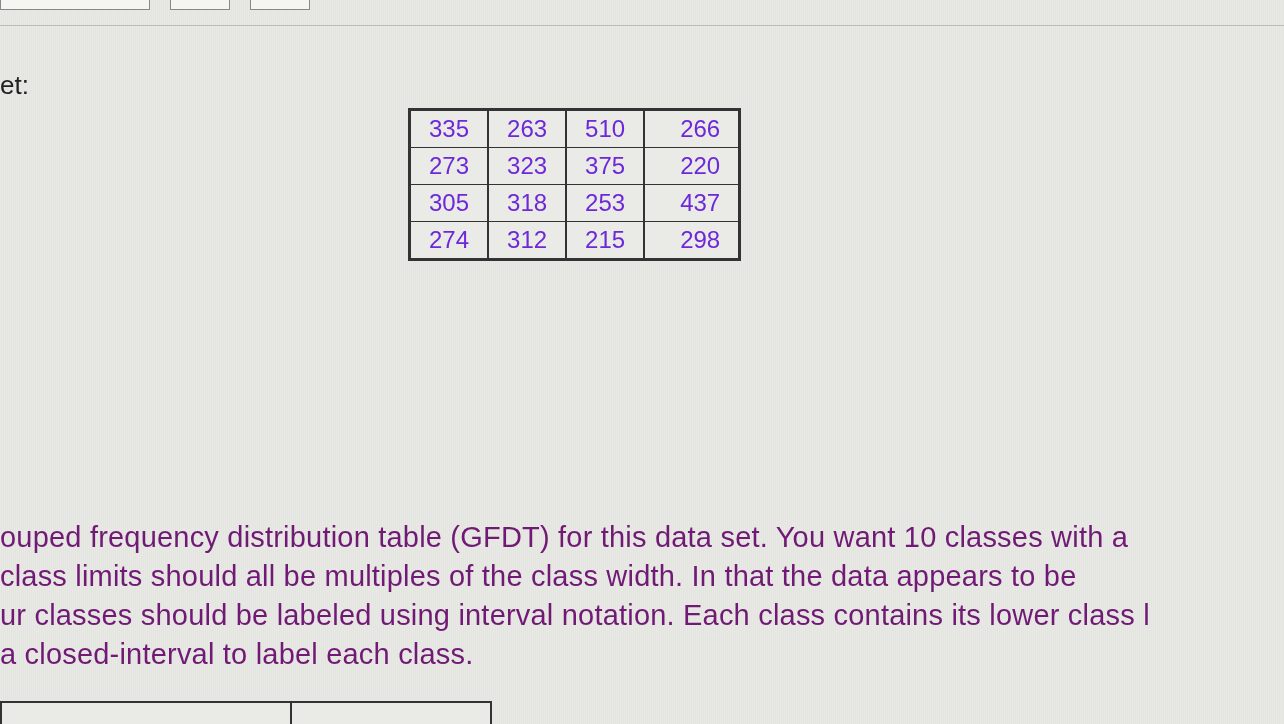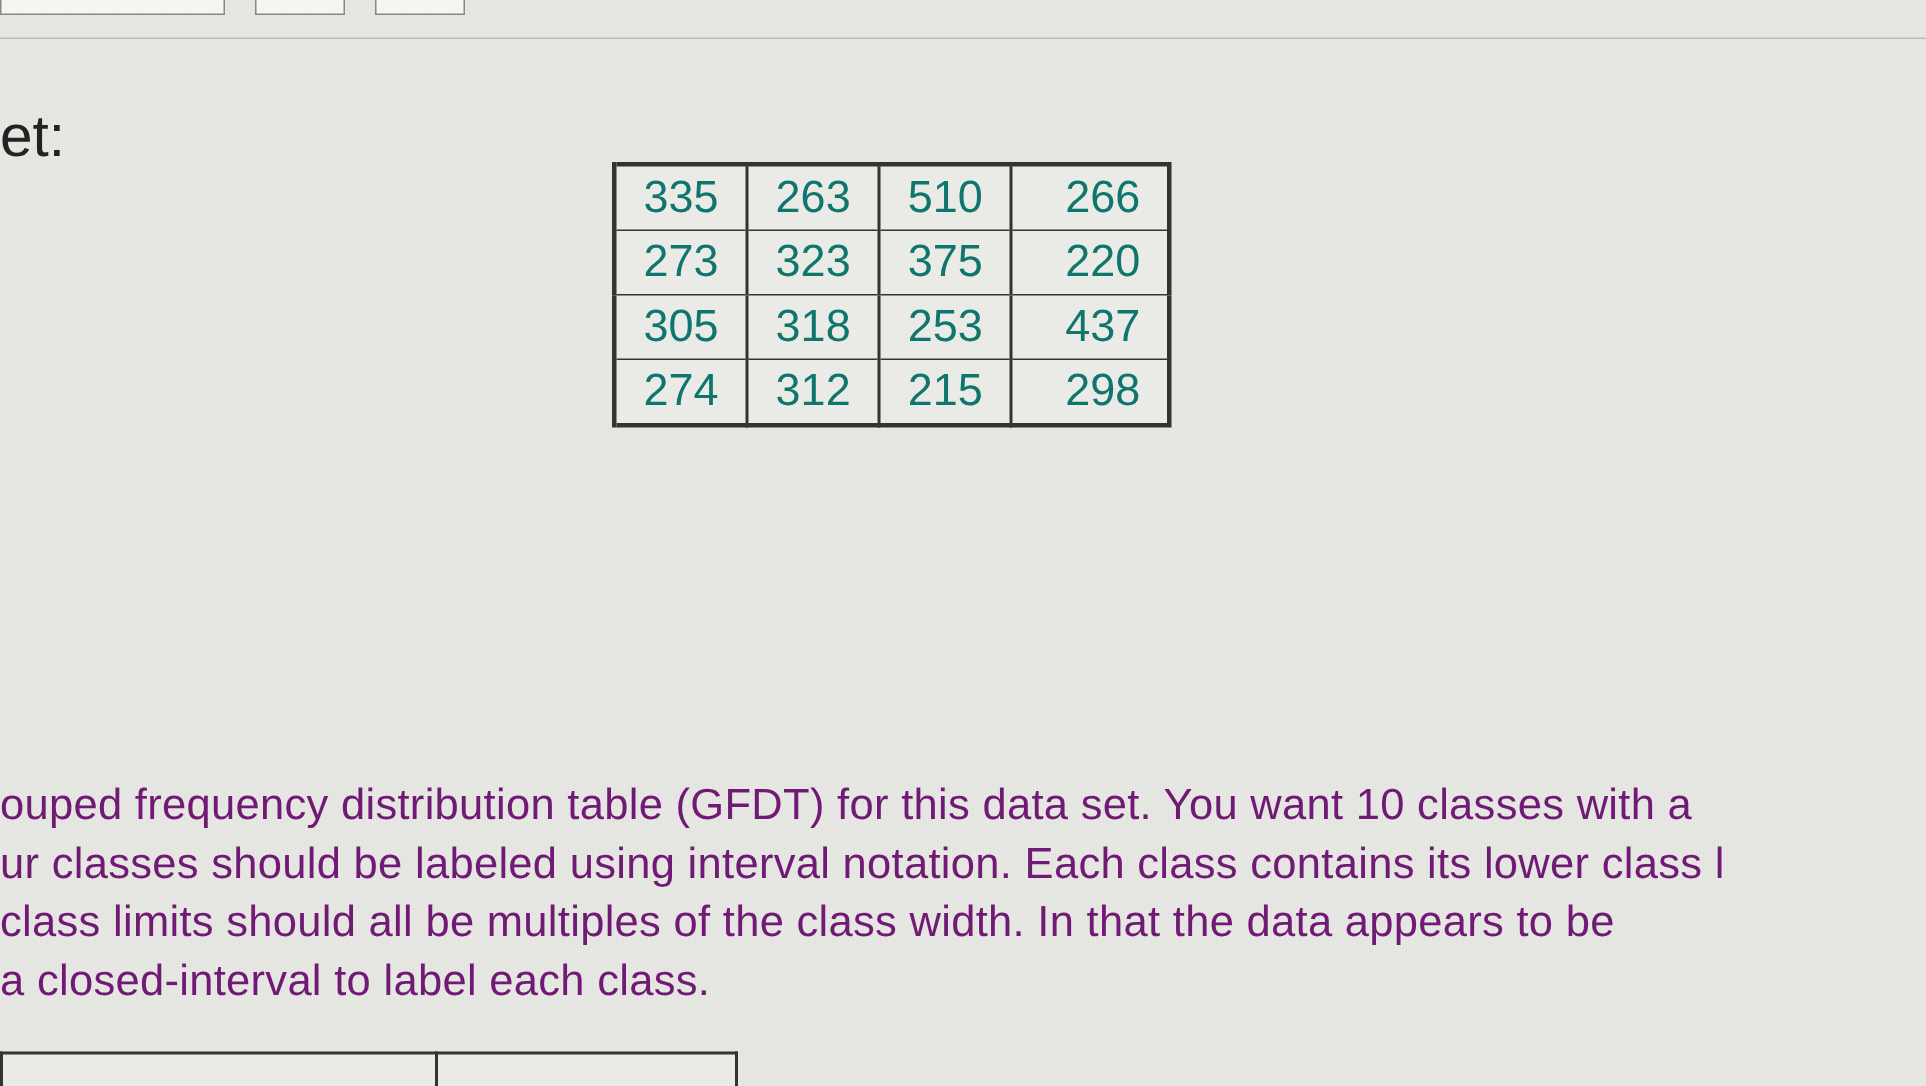--- a/index.html
+++ b/index.html
@@ -44,39 +44,39 @@
       top: 25px;
       left: 0;
       right: 0;
       height: 1px;
       background: #bbb;
     }
     .label-fragment {
       position: absolute;
       top: 70px;
       left: 0;
-      font-size: 39px;
+      font-size: 26px;
       color: #222;
     }
     .data-table {
       position: absolute;
       top: 108px;
       left: 408px;
       border-collapse: collapse;
       border: 3px solid #333;
       background: #eaeae6;
     }
     .data-table td {
       border: 1px solid #333;
       border-left: 2px solid #333;
       border-right: 2px solid #333;
       padding: 4px 18px;
-      font-size: 30px;
+      font-size: 24px;
       text-align: left;
-      color: #0f766e;
+      color: #6d28d9;
       font-weight: 400;
     }
     .data-table tr td:first-child {
       border-left: 3px solid #333;
     }
     .data-table tr td:last-child {
       border-right: 3px solid #333;
       padding-left: 35px;
     }
     .paragraph {
@@ -142,22 +142,22 @@
       <td>274</td>
       <td>312</td>
       <td>215</td>
       <td>298</td>
     </tr>
   </tbody>
 </table>
 
 <div class="paragraph">
   <div>ouped frequency distribution table (GFDT) for this data set. You want 10 classes with a</div>
+  <div> class limits should all be multiples of the class width. In that the data appears to be</div>
   <div>ur classes should be labeled using interval notation. Each class contains its lower class l</div>
-  <div> class limits should all be multiples of the class width. In that the data appears to be</div>
   <div>a closed-interval to label each class.</div>
 </div>
 
 <table class="bottom-table">
   <tbody>
       <tr>
     <td></td>
     <td></td>
   </tr>
 </tbody>

